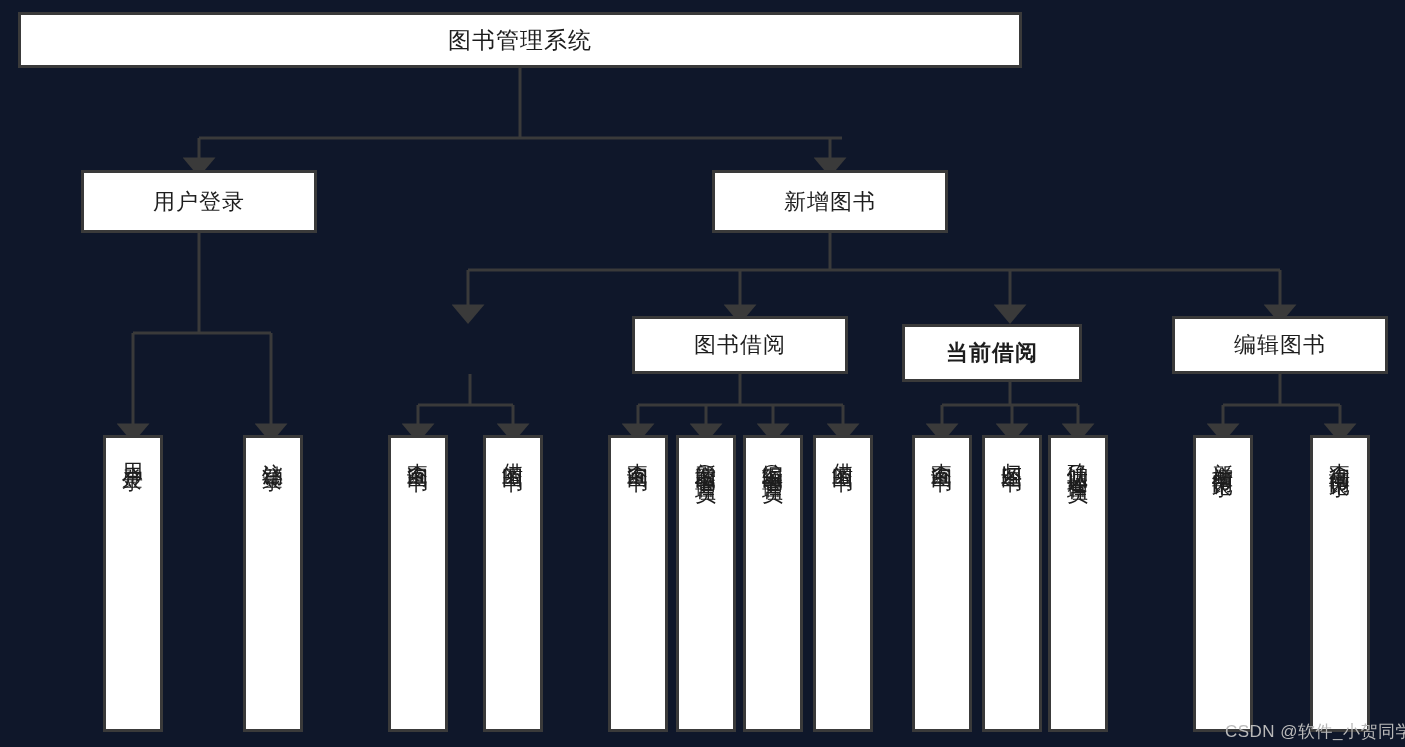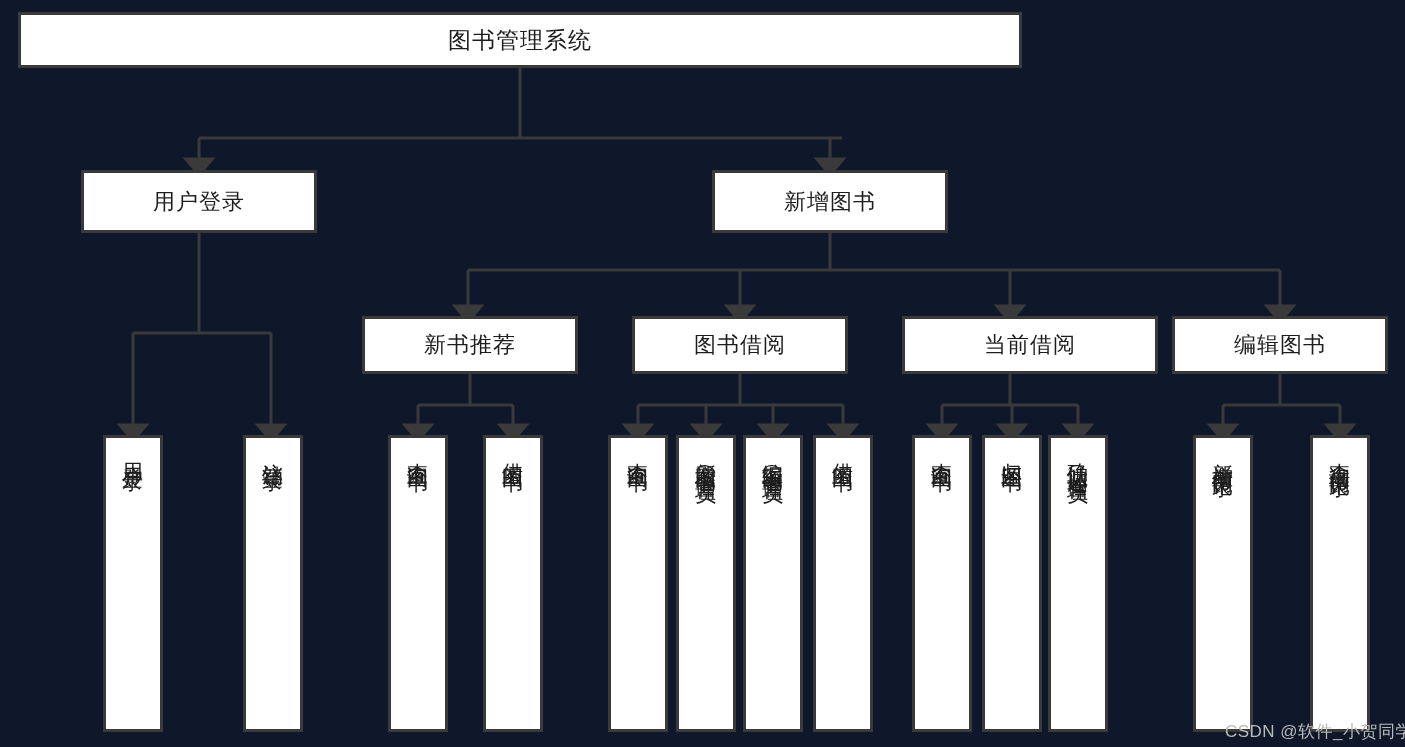--- a/index.html
+++ b/index.html
@@ -124,27 +124,24 @@
     <span class="label">图书管理系统</span>
   </div>
 
   <div class="node" style="left:81px;top:170px;width:236px;height:63px;">
     <span class="label">用户登录</span>
   </div>
   <div class="node" style="left:712px;top:170px;width:236px;height:63px;">
     <span class="label">新增图书</span>
   </div>
 
-  <div class="node" style="left:362px;top:316px;width:216px;height:58px;">
-    <span class="label">新书推荐</span>
-  </div>
   <div class="node" style="left:632px;top:316px;width:216px;height:58px;text-align:right;">
     <span class="label">图书借阅</span>
   </div>
-  <div class="node" style="left:902px;top:316px;width:256px;height:58px;">
+  <div class="node" style="left:902px;top:324px;width:180px;height:58px;font-weight:bold;">
     <span class="label">当前借阅</span>
   </div>
   <div class="node" style="left:1172px;top:316px;width:216px;height:58px;">
     <span class="label">编辑图书</span>
   </div>
 
   <div class="node vert" style="left:103px;top:435px;width:60px;height:297px;">
     <span class="label">用户登录</span>
   </div>
   <div class="node vert" style="left:243px;top:435px;width:60px;height:297px;">

